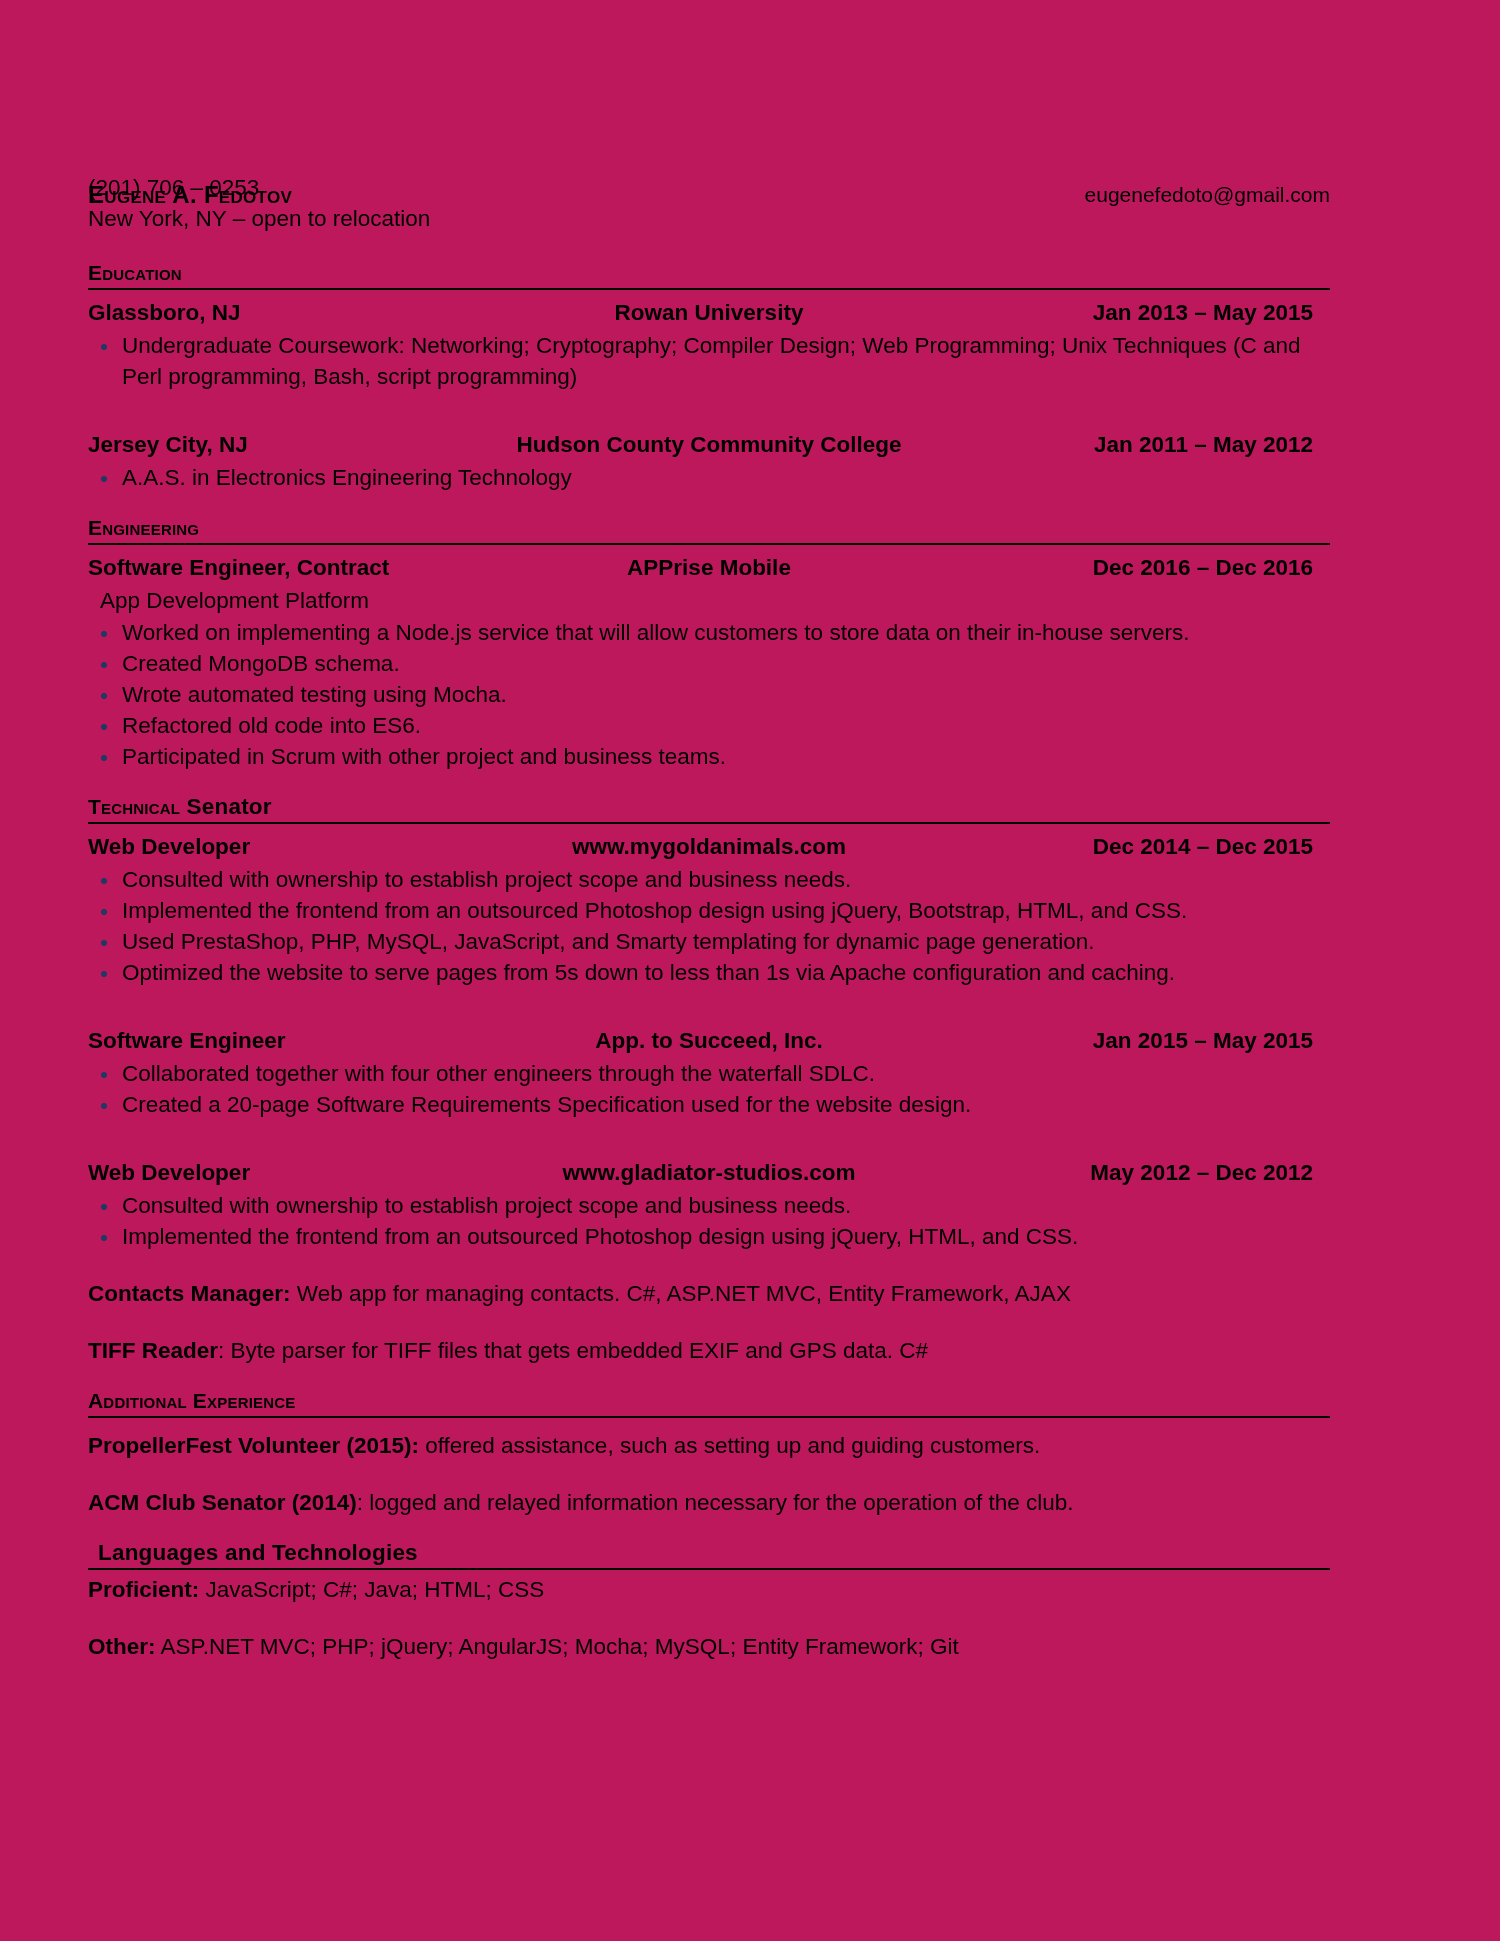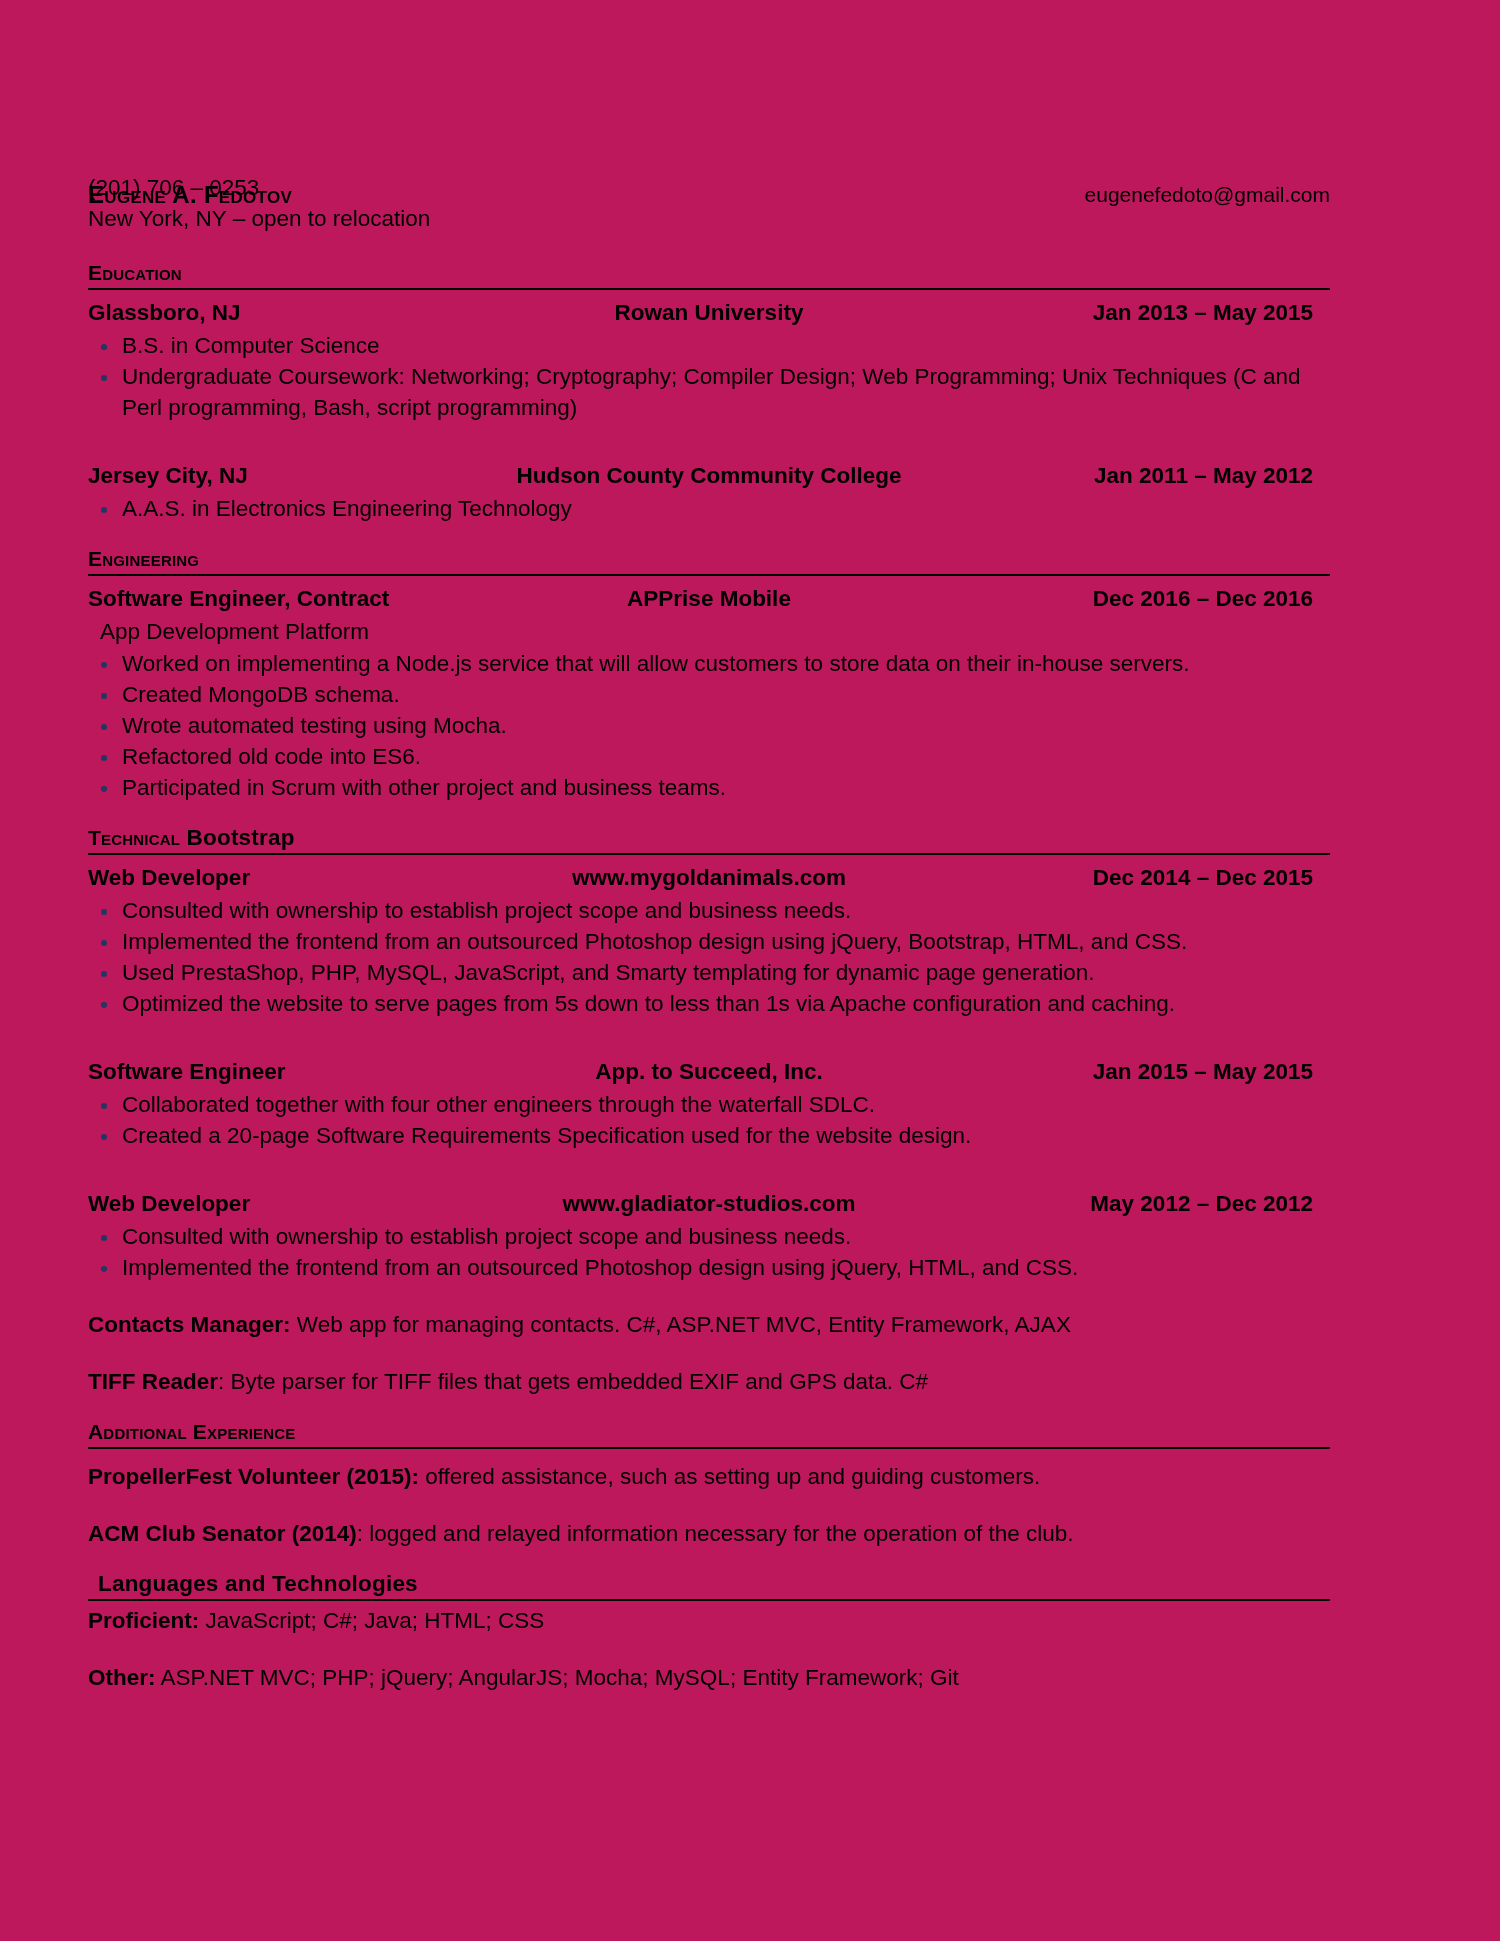--- a/index.html
+++ b/index.html
@@ -176,21 +176,20 @@
   <div class="section">
     <div class="sec-head">Education</div>
     <div class="sec-rule"></div>
 
     <div class="entry-row">
       <span class="col-left">Glassboro, NJ</span>
       <span class="col-mid">Rowan University</span>
       <span class="col-right">Jan 2013 – May 2015</span>
     </div>
     <ul class="bullets">
-      <li>B.S. in Computer Science</li>
       <li>Undergraduate Coursework: Networking; Cryptography; Compiler Design; Web Programming; Unix Techniques (C and Perl programming, Bash, script programming)</li>
     </ul>
 
     <div class="gap-md"></div>
 
     <div class="entry-row">
       <span class="col-left">Jersey City, NJ</span>
       <span class="col-mid">Hudson County Community College</span>
       <span class="col-right">Jan 2011 – May 2012</span>
     </div>
@@ -212,21 +211,21 @@
     <ul class="bullets">
       <li>Worked on implementing a Node.js service that will allow customers to store data on their in-house servers.</li>
       <li>Created MongoDB schema.</li>
       <li>Wrote automated testing using Mocha.</li>
       <li>Refactored old code into ES6.</li>
       <li>Participated in Scrum with other project and business teams.</li>
     </ul>
   </div>
 
   <div class="section">
-    <div class="sec-head"><span>Technical</span><span class="mixed-tail"> Bootstrap</span></div>
+    <div class="sec-head"><span>Technical</span><span class="mixed-tail"> Senator</span></div>
     <div class="sec-rule"></div>
 
     <div class="entry-row">
       <span class="col-left">Web Developer</span>
       <span class="col-mid">www.mygoldanimals.com</span>
       <span class="col-right">Dec 2014 – Dec 2015</span>
     </div>
     <ul class="bullets">
       <li>Consulted with ownership to establish project scope and business needs.</li>
       <li>Implemented the frontend from an outsourced Photoshop design using jQuery, Bootstrap, HTML, and CSS.</li>

